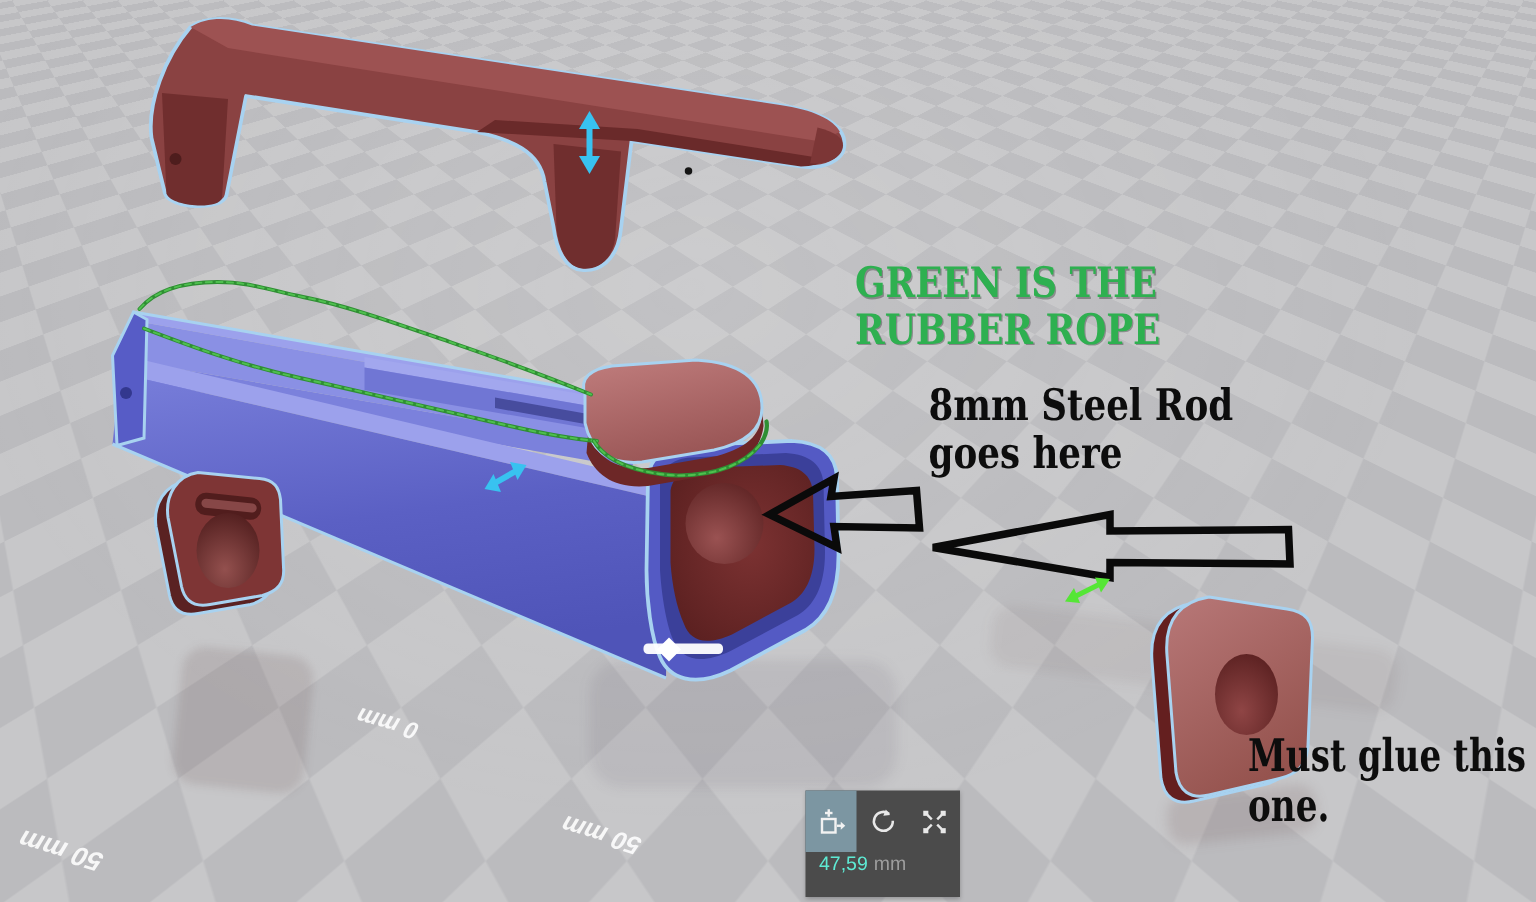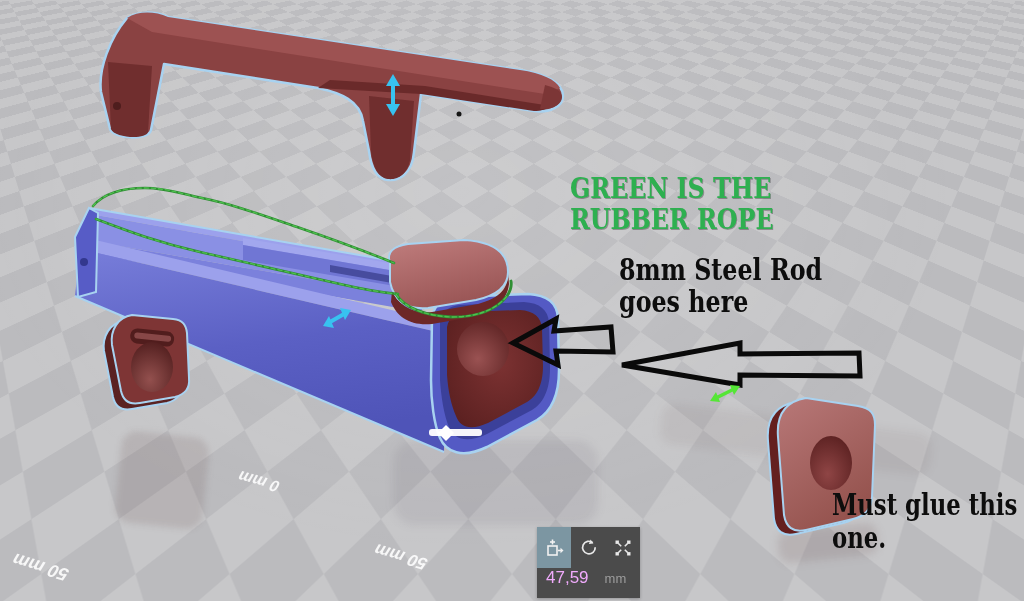--- a/index.html
+++ b/index.html
@@ -29,22 +29,22 @@
   .note-rod{left:619px;top:255px;font-size:29px;color:#0d0d0d;transform:scaleX(.82);}
   .note-glue{left:832px;top:488px;font-size:30px;color:#0d0d0d;transform:scaleX(.76);}
   
   svg.overlay{position:absolute;left:0;top:0;}
   
   .toolbar{position:absolute;left:537px;top:527px;width:103px;height:71px;background:#4b4b4b;box-shadow:0 1px 3px rgba(0,0,0,.25);}
   .tool-row{display:flex;height:41px;}
   .tool{flex:1;display:flex;align-items:center;justify-content:center;cursor:pointer;}
   .tool.selected{background:#7c96a2;}
   .value-row{display:flex;align-items:baseline;height:30px;padding-left:9px;}
-  .value{color:#f0abfc;font-size:17px;}
-  .unit{color:#9d9d9d;font-size:13px;margin-left:16px;}
+  .value{color:#5eead4;font-size:13px;}
+  .unit{color:#9d9d9d;font-size:13px;margin-left:4px;}
 </style>
 </head>
 <body>
 
 <div class="stage">
 
   <div class="scene">
     <div class="floor"></div>
   </div>
   <div class="glow"></div>

